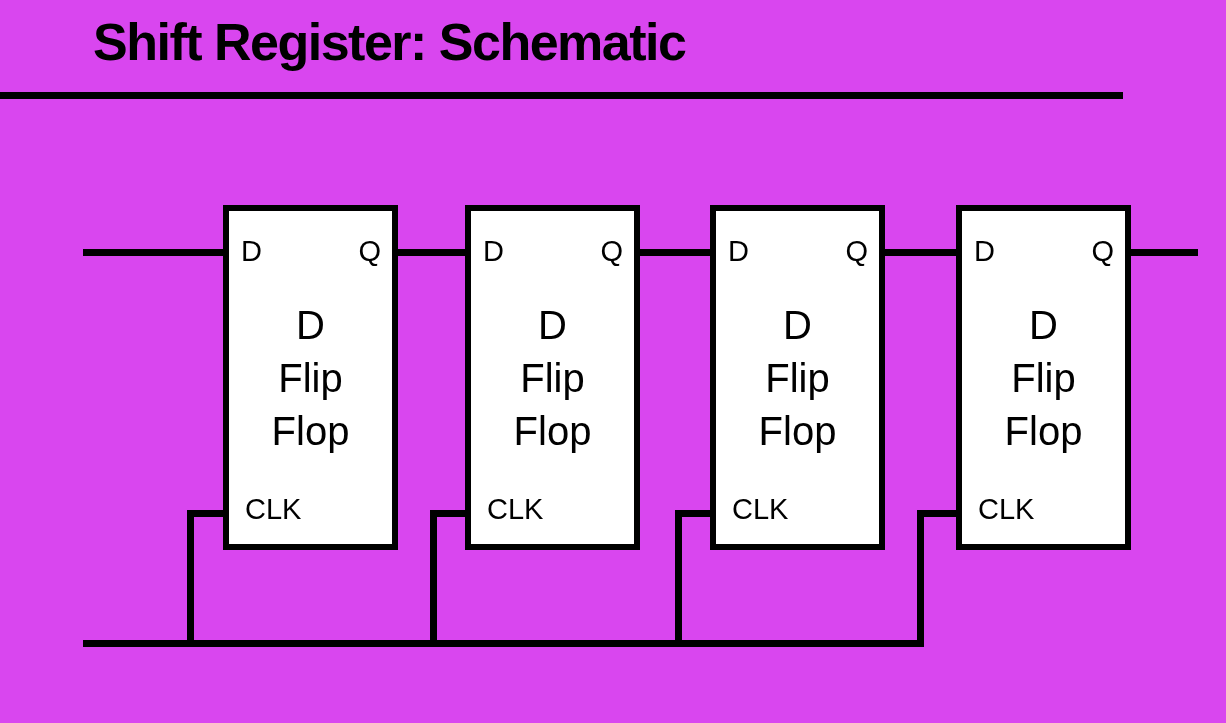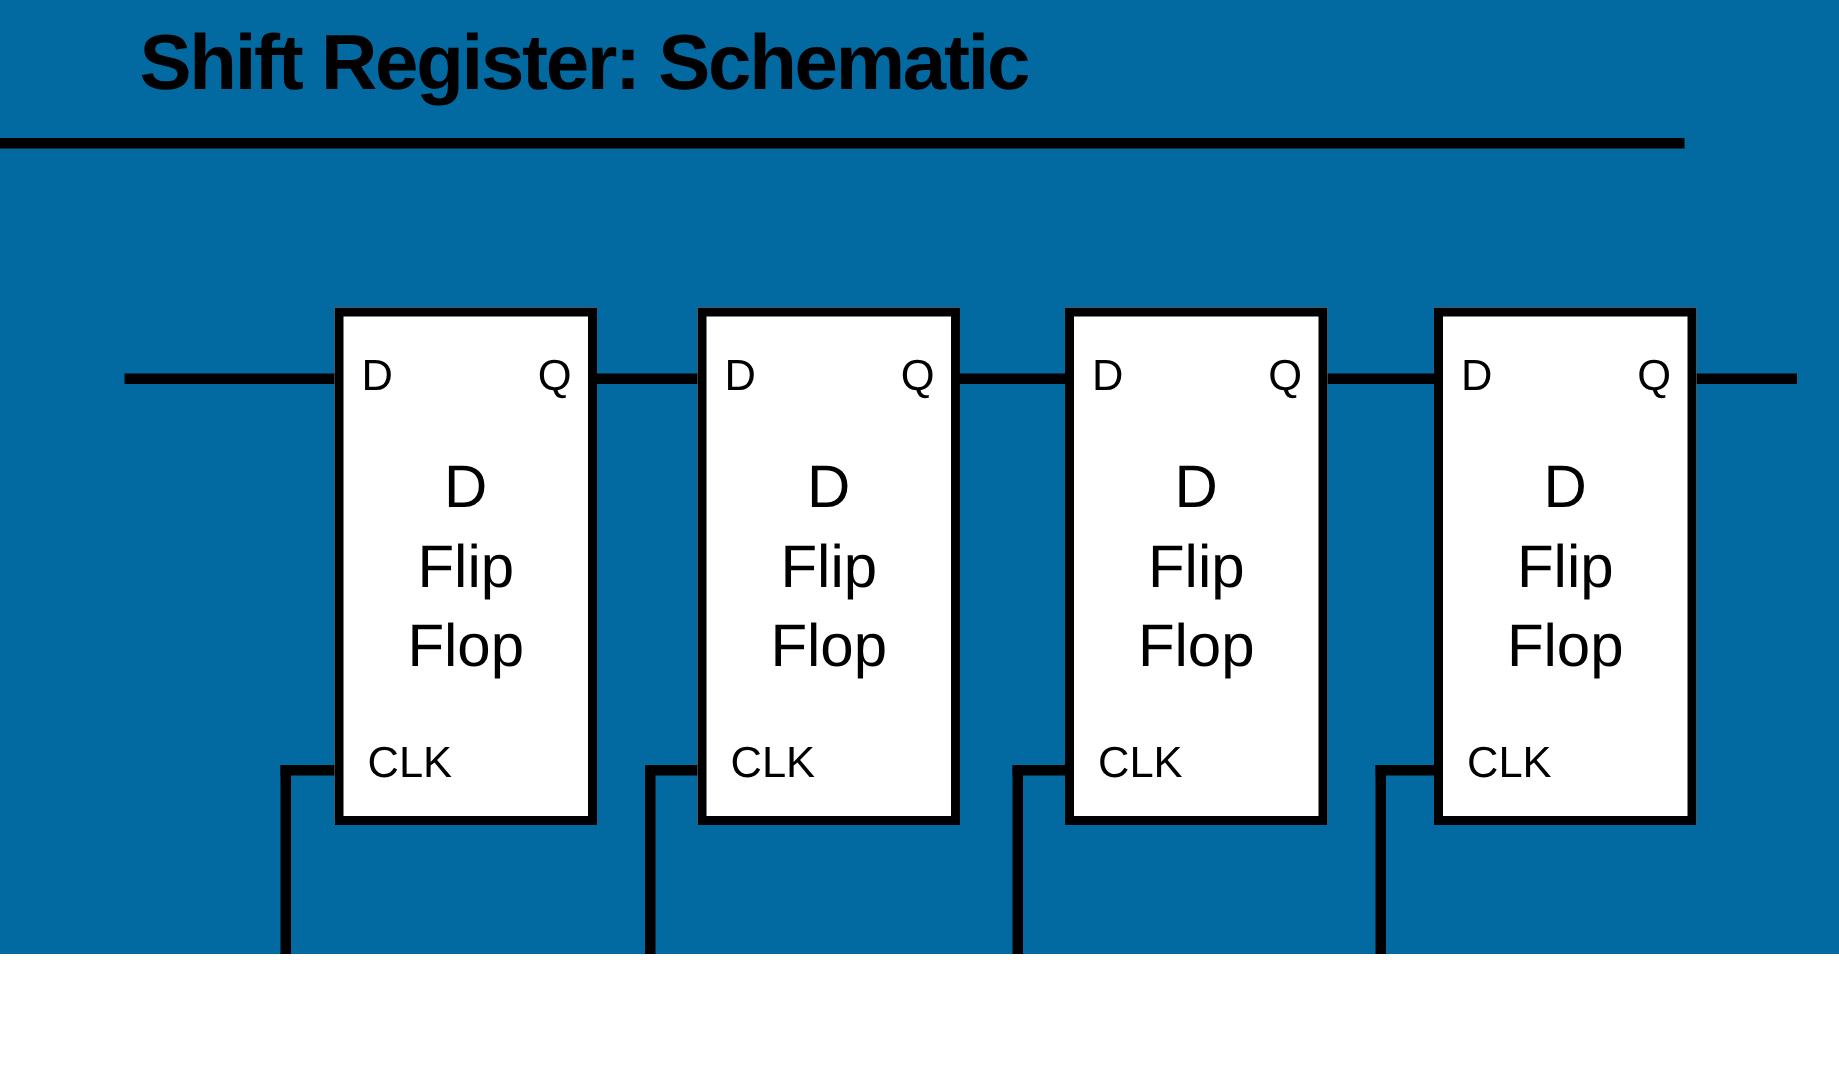--- a/index.html
+++ b/index.html
@@ -4,22 +4,22 @@
 <style>
   html, body {
     margin: 0;
     padding: 0;
     background: #ffffff;
     font-family: "Liberation Sans", sans-serif;
   }
   .slide {
     position: relative;
     width: 1226px;
-    height: 636px;
-    background: #0369a1;
+    height: 723px;
+    background: #d946ef;
     overflow: hidden;
   }
   .title {
     position: absolute;
     left: 93px;
     top: 6px;
     margin: 0;
     font-size: 52px;
     line-height: 72px;
     font-weight: 700;

